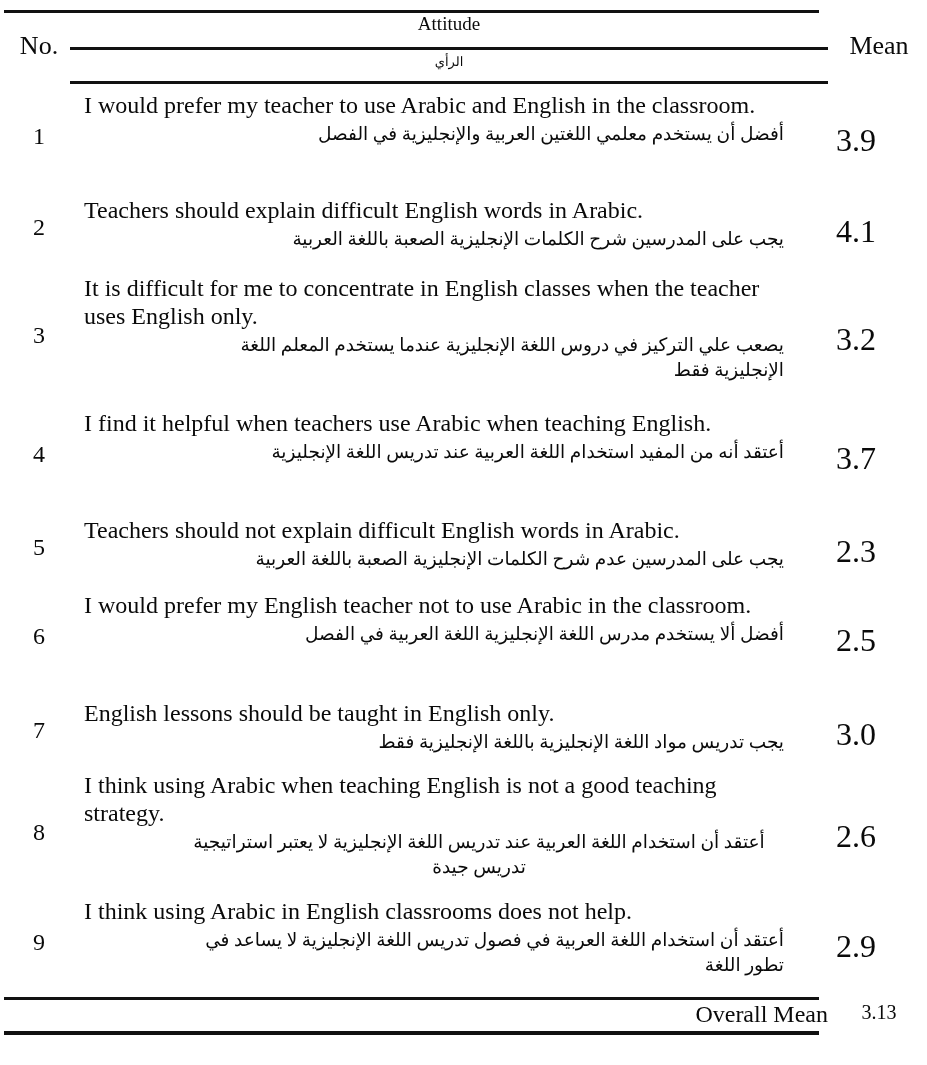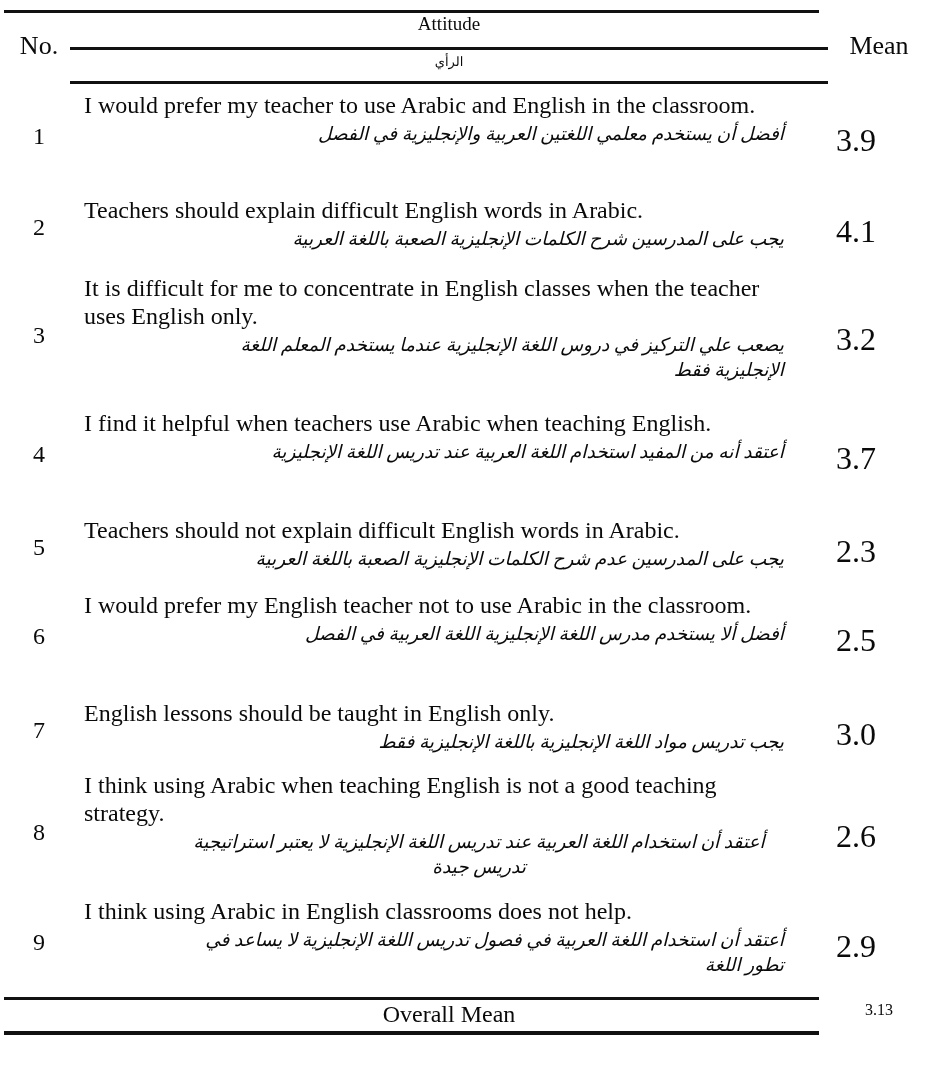--- a/index.html
+++ b/index.html
@@ -107,40 +107,39 @@
   .row .en.justify {
     text-align: justify;
     text-align-last: left;
   }
   .row .ar {
     font-size: 18.5px;
     line-height: 1.35;
     direction: rtl;
     text-align: right;
     margin-top: 2px;
-    font-style: italic;
   }
 
   
   .foot-label {
     position: absolute;
     left: 70px;
     width: 758px;
     top: 1002px;
-    text-align: center;
+    text-align: right;
     font-size: 24px;
     line-height: 1;
   }
   .foot-mean {
     position: absolute;
     left: 836px;
     width: 86px;
     top: 1002px;
     text-align: center;
-    font-size: 16px;
+    font-size: 20px;
     line-height: 1;
   }
 </style>
 </head>
 <body>
 
 <div class="table-wrap">
 
   <div class="rule rule-top"></div>
   <div class="rule rule-head-a"></div>

